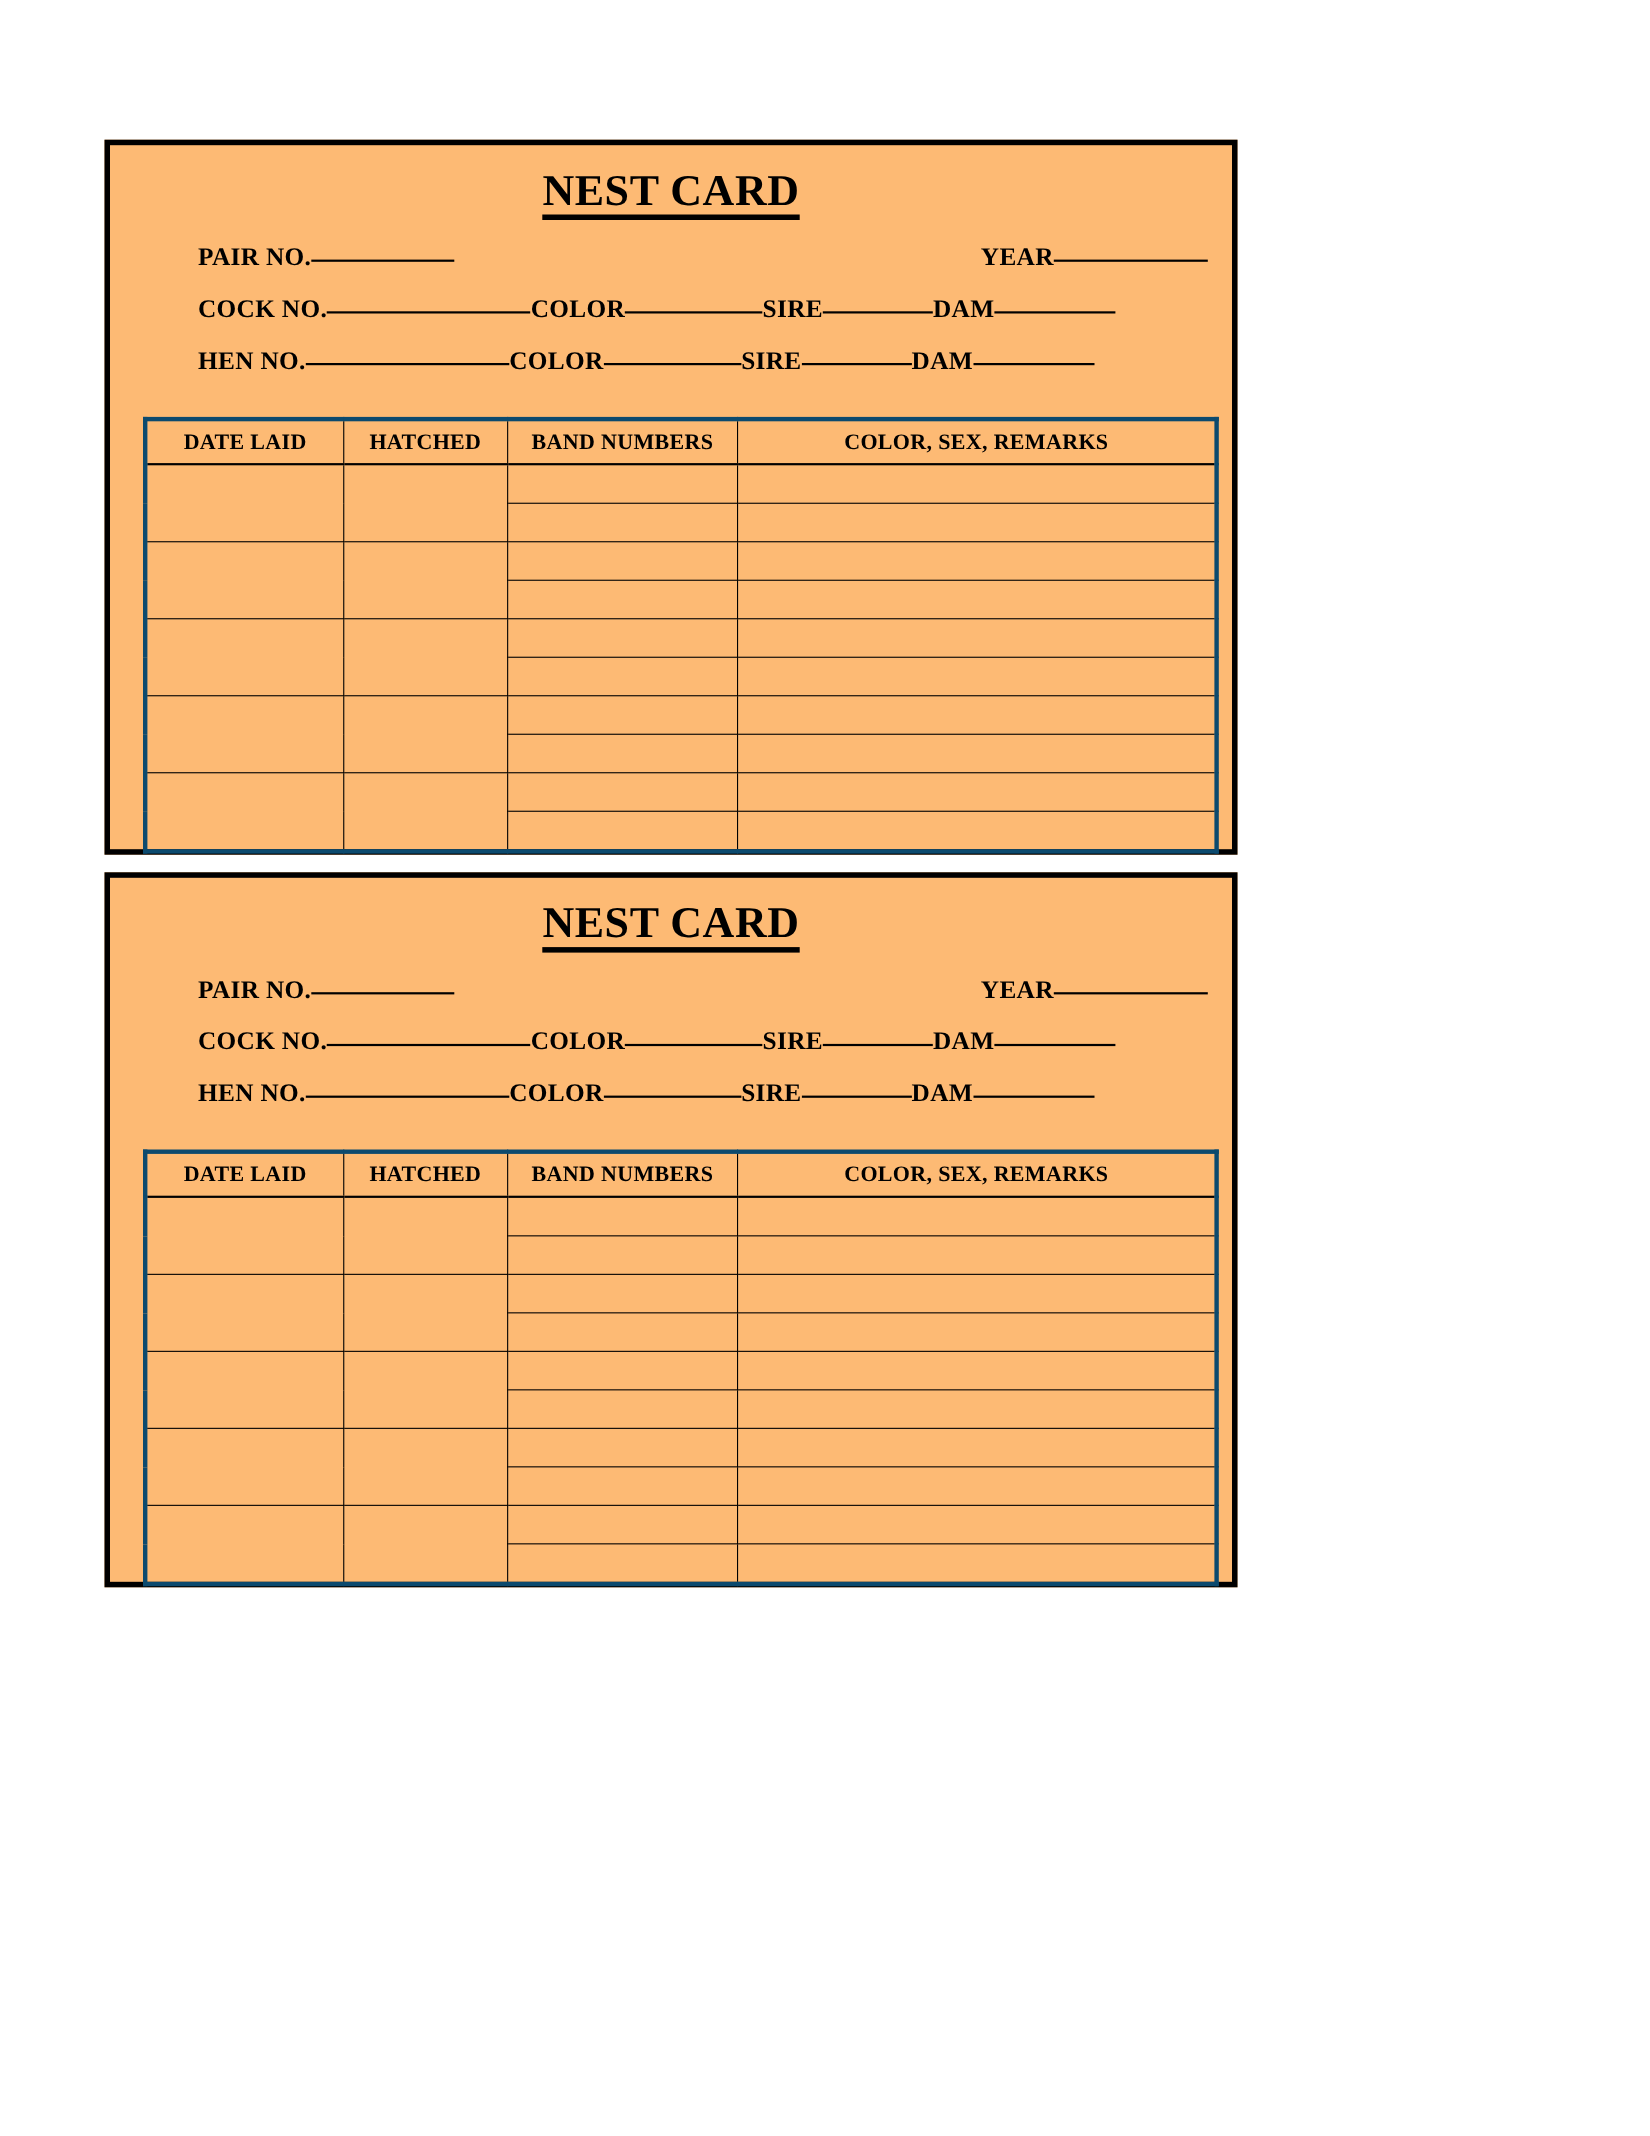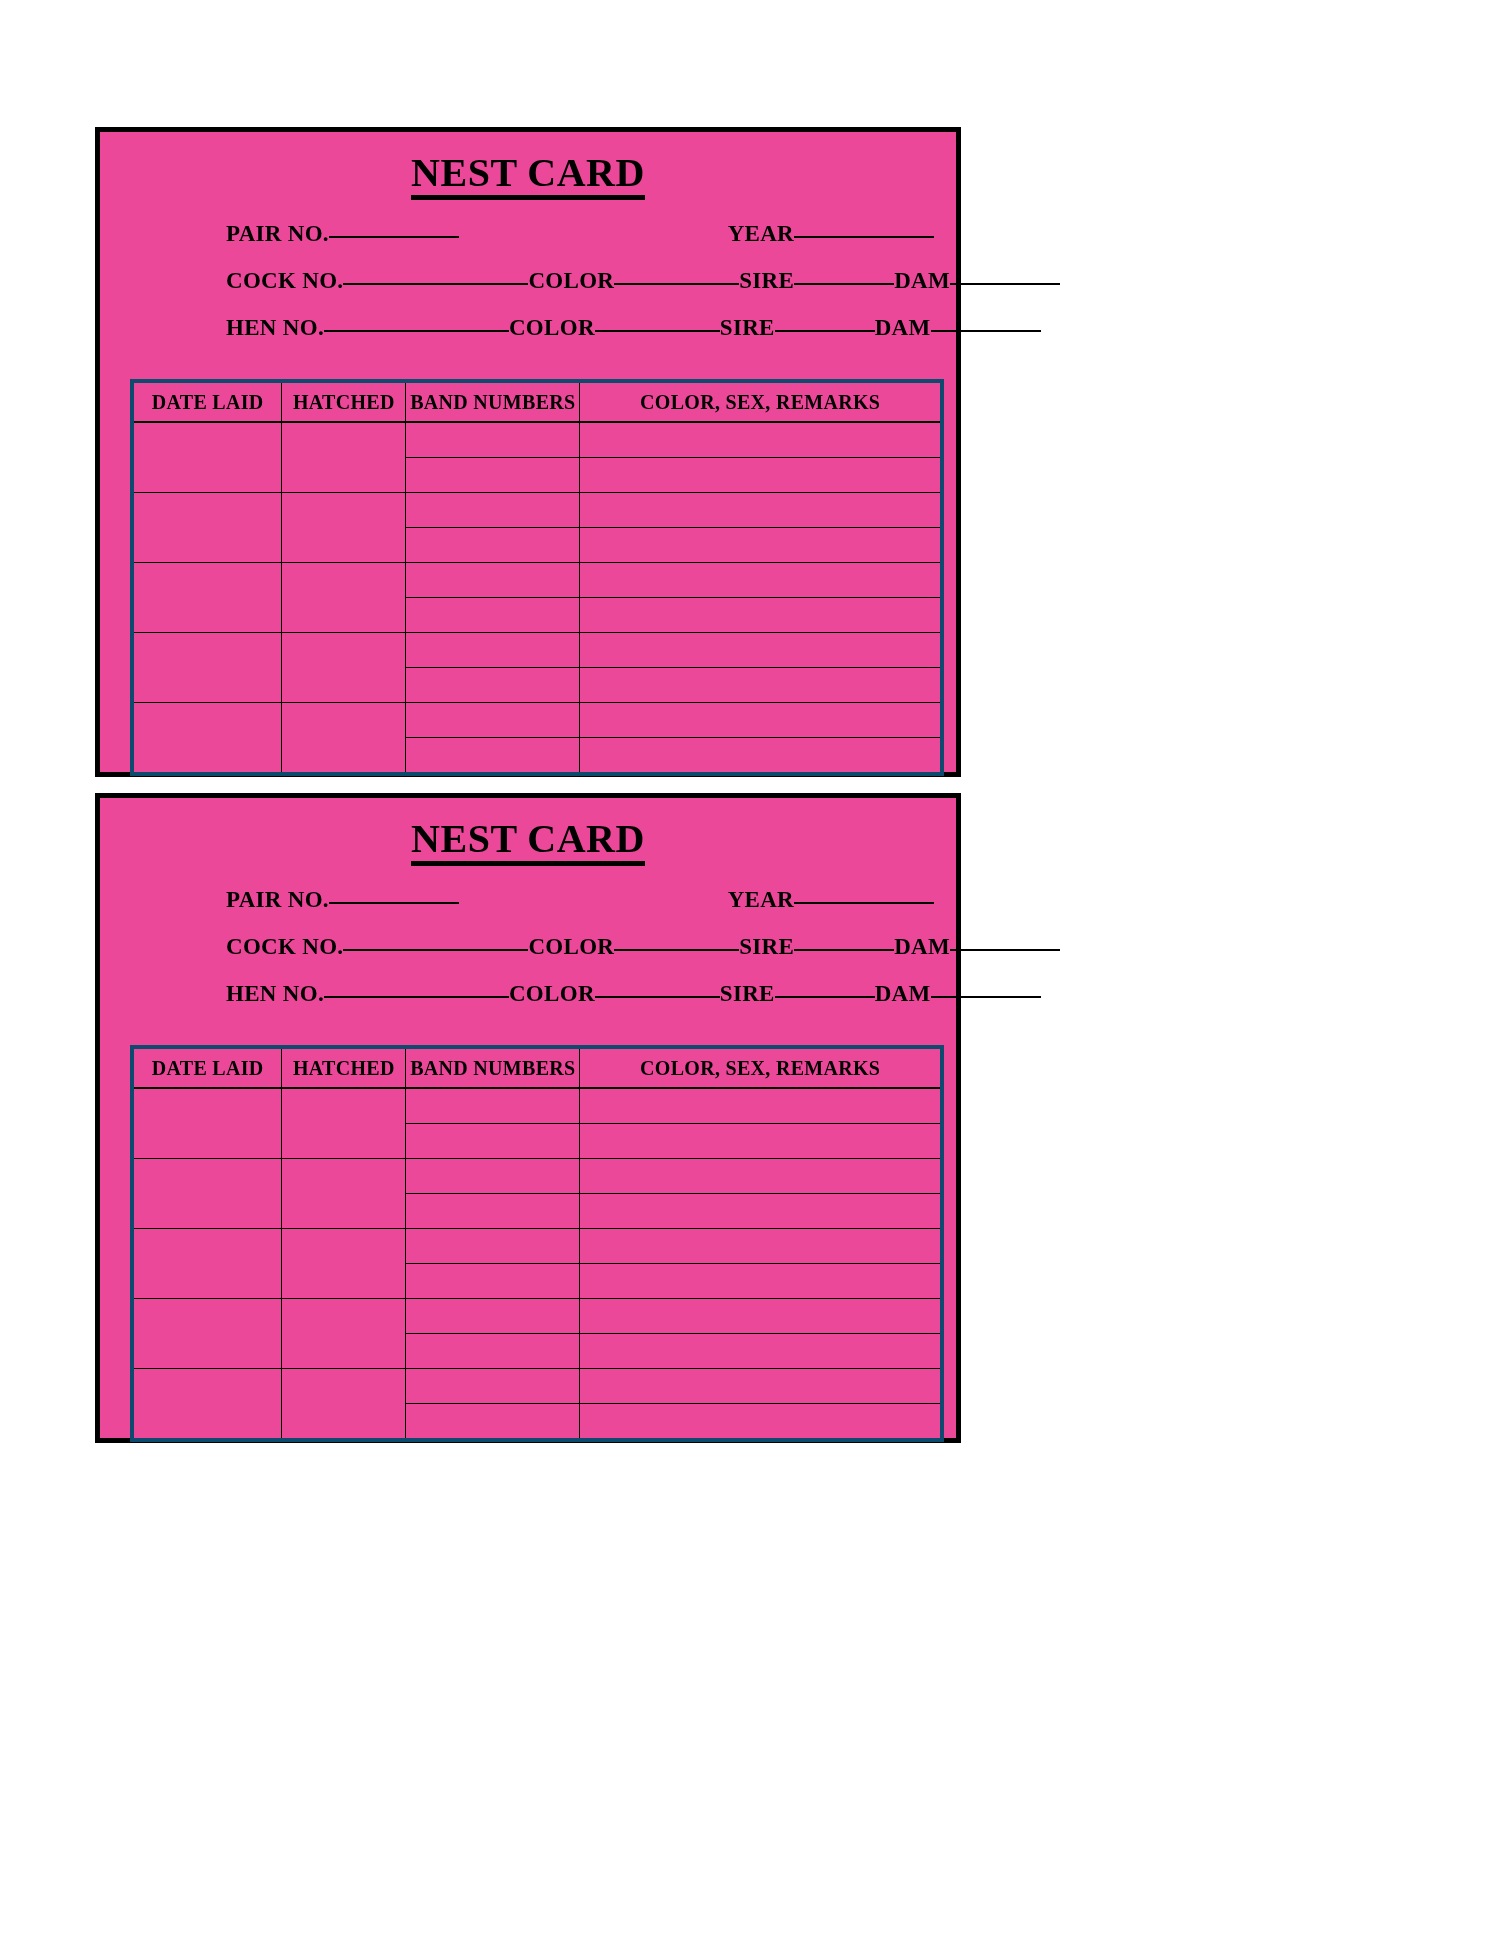--- a/index.html
+++ b/index.html
@@ -21,24 +21,24 @@
     left: 0; top: 0;
     width: 1500px;
     height: 1942px;
     box-sizing: border-box;
   }
 
   
   .card {
     position: absolute;
     left: 95px;
-    width: 866px;
+    width: 1030px;
     border: 5px solid #000;
     box-sizing: border-box;
-    background: #ec4899;
+    background: #fdba74;
   }
   #card-1 { top: 127px;  height: 650px; }
   #card-2 { top: 793px;  height: 650px; }
 
   .card-inner {
     position: relative;
     width: 100%;
     height: 100%;
     box-sizing: border-box;
   }
@@ -66,21 +66,20 @@
   }
   .frow {
     position: relative;
     font-weight: bold;
     font-size: 23px;
     line-height: 1;
     white-space: nowrap;
     margin-bottom: 24px;
     padding-left: 80px;
     padding-right: 10px;
-    margin-left: 46px;
   }
   .frow.spread {
     display: flex;
     justify-content: space-between;
     padding-right: 22px;
   }
   .lbl { letter-spacing: 0.3px; }
   .rule {
     display: inline-block;
     border-bottom: 2.5px solid #000;

